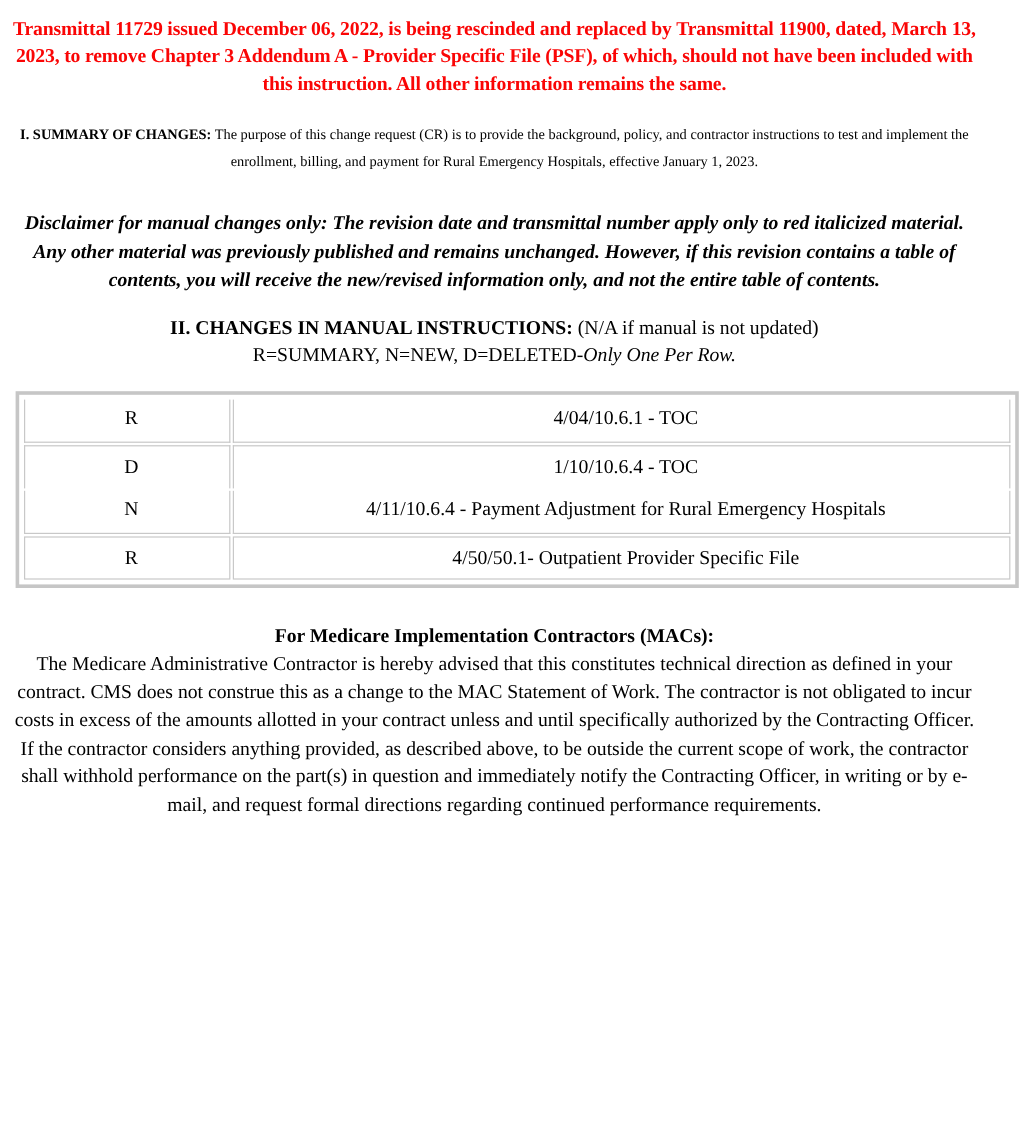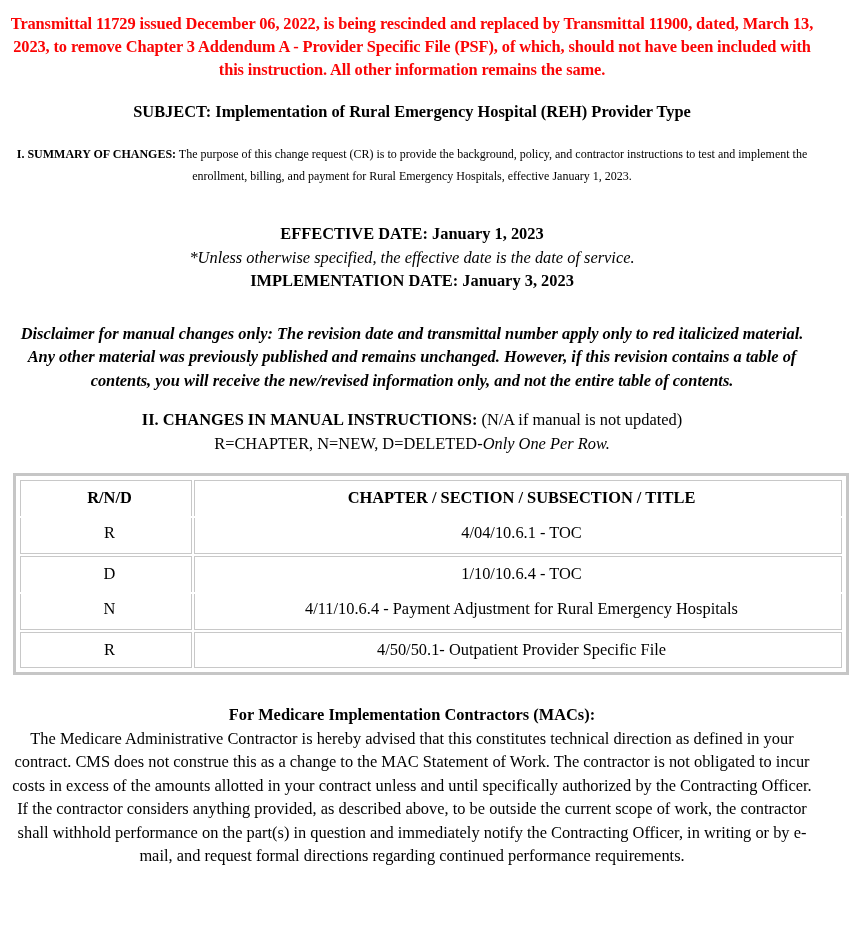--- a/index.html
+++ b/index.html
@@ -122,44 +122,34 @@
     max-width: 848px;
   }
 </style>
 </head>
 <body>
 
 <div class="page">
 
   <p class="rescind-note">Transmittal 11729 issued December 06, 2022, is being rescinded and replaced by Transmittal 11900, dated, March 13, 2023, to remove Chapter 3 Addendum A - Provider Specific File (PSF), of which, should not have been included with this instruction. All other information remains the same.</p>
 
-  <p class="subject-line">SUBJECT: Implementation of Rural Emergency Hospital (REH) Provider Type</p>
 
   <p class="para"><span class="lead">I. SUMMARY OF CHANGES:</span><span> The purpose of this change request (CR) is to provide the background, policy, and contractor instructions to test and implement the enrollment, billing, and payment for Rural Emergency Hospitals, effective January 1, 2023.</span></p>
 
-  <div class="dates-block">
-    <div><span class="bold">EFFECTIVE DATE:</span><span class="bold"> January 1, 2023</span></div>
-    <div class="ital">*Unless otherwise specified, the effective date is the date of service.</div>
-    <div><span class="bold">IMPLEMENTATION DATE:</span><span class="bold"> January 3, 2023</span></div>
-  </div>
 
   <p class="disclaimer">Disclaimer for manual changes only: The revision date and transmittal number apply only to red italicized material. Any other material was previously published and remains unchanged. However, if this revision contains a table of contents, you will receive the new/revised information only, and not the entire table of contents.</p>
 
   <div class="changes-head">
     <div><span class="bold">II. CHANGES IN MANUAL INSTRUCTIONS:</span><span> (N/A if manual is not updated)</span></div>
-    <div><span>R=CHAPTER, N=NEW, D=DELETED-</span><span class="ital">Only One Per Row.</span></div>
+    <div><span>R=SUMMARY, N=NEW, D=DELETED-</span><span class="ital">Only One Per Row.</span></div>
   </div>
 
   <div class="chg-table-wrap">
     <table class="chg-table">
       <tbody>
-        <tr class="grp-top">
-          <td class="col-rnd hdr">R/N/D</td>
-          <td class="col-title hdr">CHAPTER / SECTION / SUBSECTION / TITLE</td>
-        </tr>
         <tr class="grp-bot">
           <td class="col-rnd">R</td>
           <td class="col-title">4/04/10.6.1 - TOC</td>
         </tr>
         <tr class="grp-top">
           <td class="col-rnd">D</td>
           <td class="col-title">1/10/10.6.4 - TOC</td>
         </tr>
         <tr class="grp-bot">
           <td class="col-rnd">N</td>

